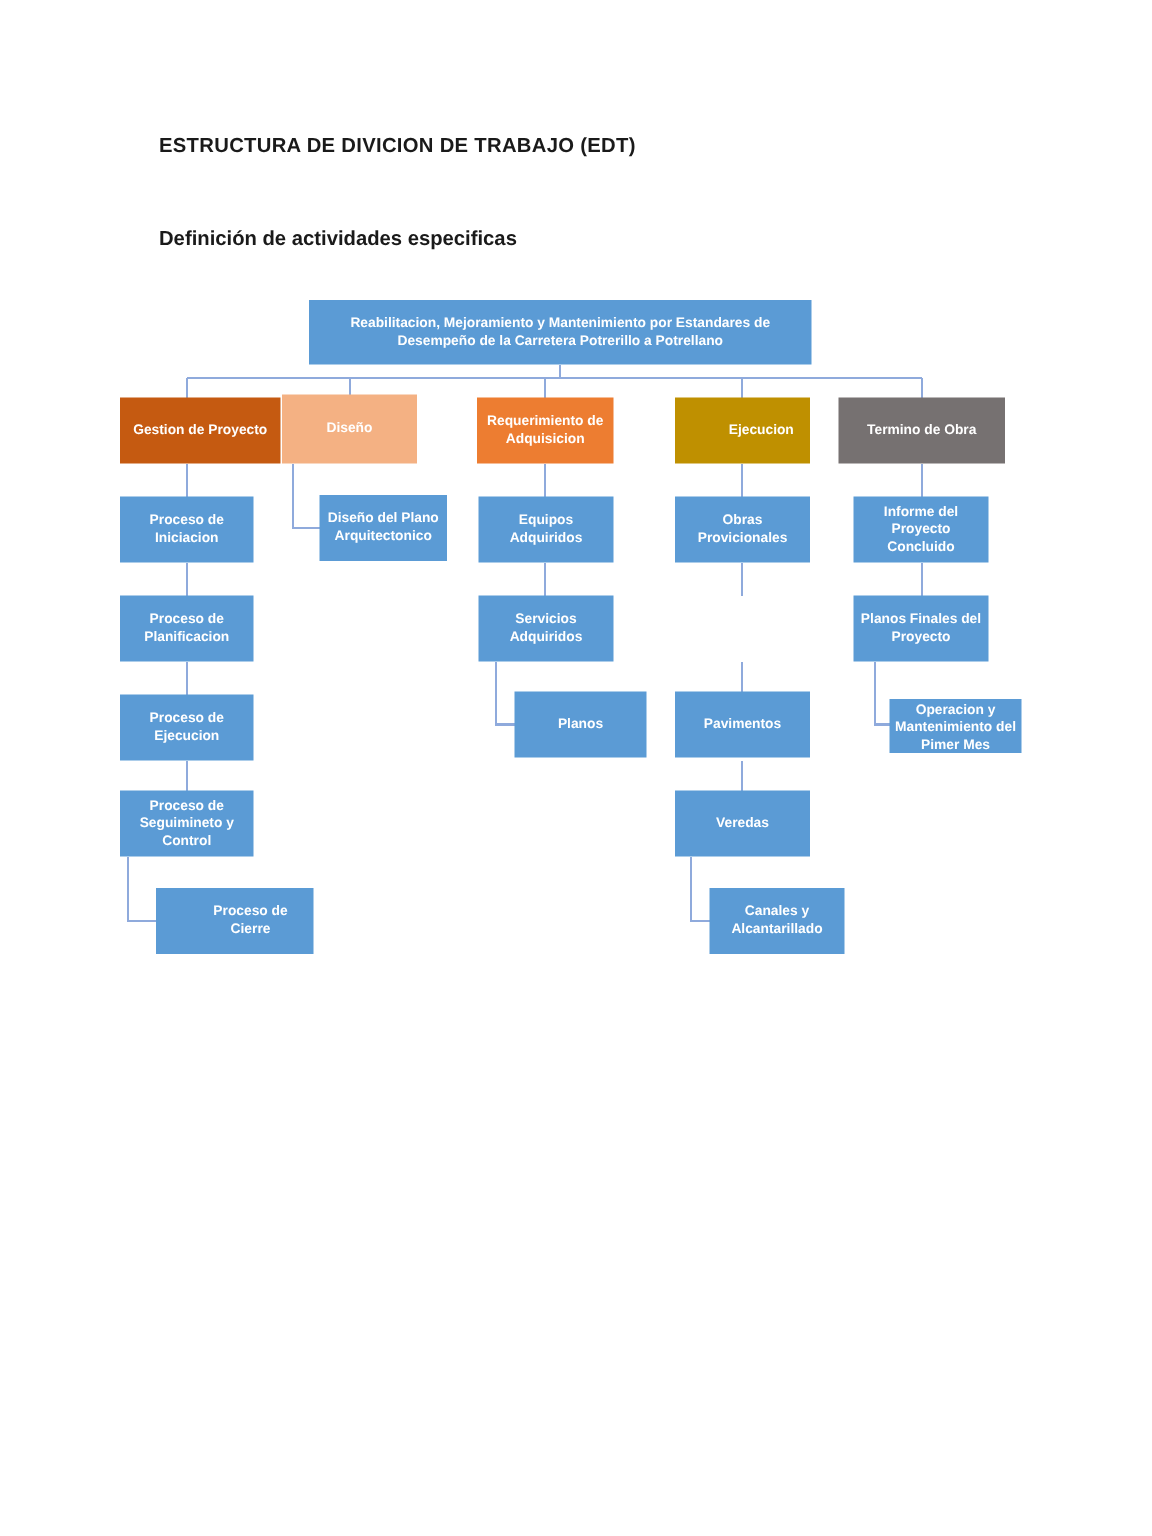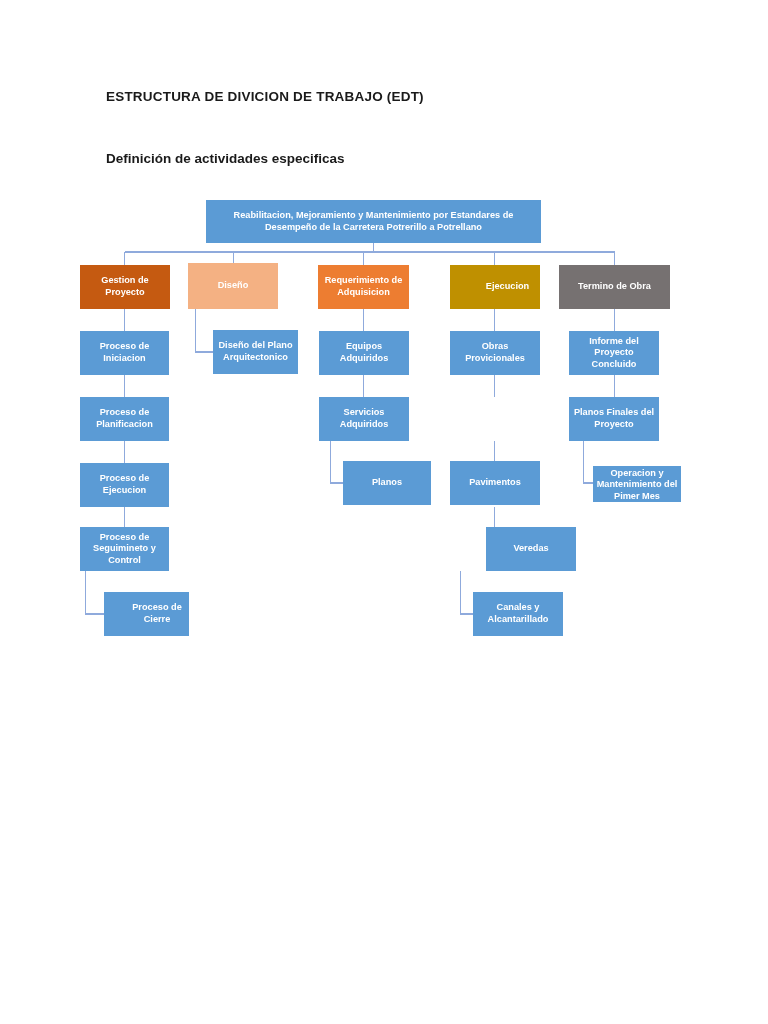--- a/index.html
+++ b/index.html
@@ -122,21 +122,21 @@
         <path d="M614.5 309 L614.5 331"></path>
         <path d="M614.5 375 L614.5 397"></path>
         <path d="M583.5 441 L583.5 483 L593.5 483"></path>
       </g>
     </svg>
 
     <div class="node n-root" style="left:206px; top:200px; width:335px; height:43px;">
       <span>Reabilitacion, Mejoramiento y Mantenimiento por Estandares de Desempeño de la Carretera Potrerillo a Potrellano</span>
     </div>
 
-    <div class="node n-darkorange" style="left:80px; top:265px; width:90px; height:44px;">
+    <div class="node n-darkorange" style="left:80px; top:265px; width:107px; height:44px;">
       <span>Gestion de Proyecto</span>
     </div>
 
     <div class="node n-peach" style="left:188px; top:263px; width:90px; height:46px;">
       <span>Diseño</span>
     </div>
 
     <div class="node n-orange" style="left:318px; top:265px; width:91px; height:44px;">
       <span>Requerimiento de Adquisicion</span>
     </div>
@@ -154,21 +154,21 @@
     </div>
     <div class="node n-blue" style="left:80px; top:397px; width:89px; height:44px;">
       <span>Proceso de Planificacion</span>
     </div>
     <div class="node n-blue" style="left:80px; top:463px; width:89px; height:44px;">
       <span>Proceso de Ejecucion</span>
     </div>
     <div class="node n-blue" style="left:80px; top:527px; width:89px; height:44px;">
       <span>Proceso de Seguimineto y Control</span>
     </div>
-    <div class="node n-blue" style="left:104px; top:592px; width:85px; height:44px;padding-left:24px;">
+    <div class="node n-blue" style="left:104px; top:592px; width:105px; height:44px;padding-left:24px;">
       <span>Proceso de Cierre</span>
     </div>
 
     <div class="node n-blue" style="left:213px; top:330px; width:85px; height:44px;">
       <span>Diseño del Plano Arquitectonico</span>
     </div>
 
     <div class="node n-blue" style="left:319px; top:331px; width:90px; height:44px;">
       <span>Equipos Adquiridos</span>
     </div>
@@ -178,21 +178,21 @@
     <div class="node n-blue" style="left:343px; top:461px; width:88px; height:44px;">
       <span>Planos</span>
     </div>
 
     <div class="node n-blue" style="left:450px; top:331px; width:90px; height:44px;">
       <span>Obras Provicionales</span>
     </div>
     <div class="node n-blue" style="left:450px; top:461px; width:90px; height:44px;">
       <span>Pavimentos</span>
     </div>
-    <div class="node n-blue" style="left:450px; top:527px; width:90px; height:44px;margin-left:36px;">
+    <div class="node n-blue" style="left:450px; top:527px; width:90px; height:44px;">
       <span>Veredas</span>
     </div>
     <div class="node n-blue" style="left:473px; top:592px; width:90px; height:44px;">
       <span>Canales y Alcantarillado</span>
     </div>
 
     <div class="node n-blue" style="left:569px; top:331px; width:90px; height:44px;">
       <span>Informe del Proyecto Concluido</span>
     </div>
     <div class="node n-blue" style="left:569px; top:397px; width:90px; height:44px;">

